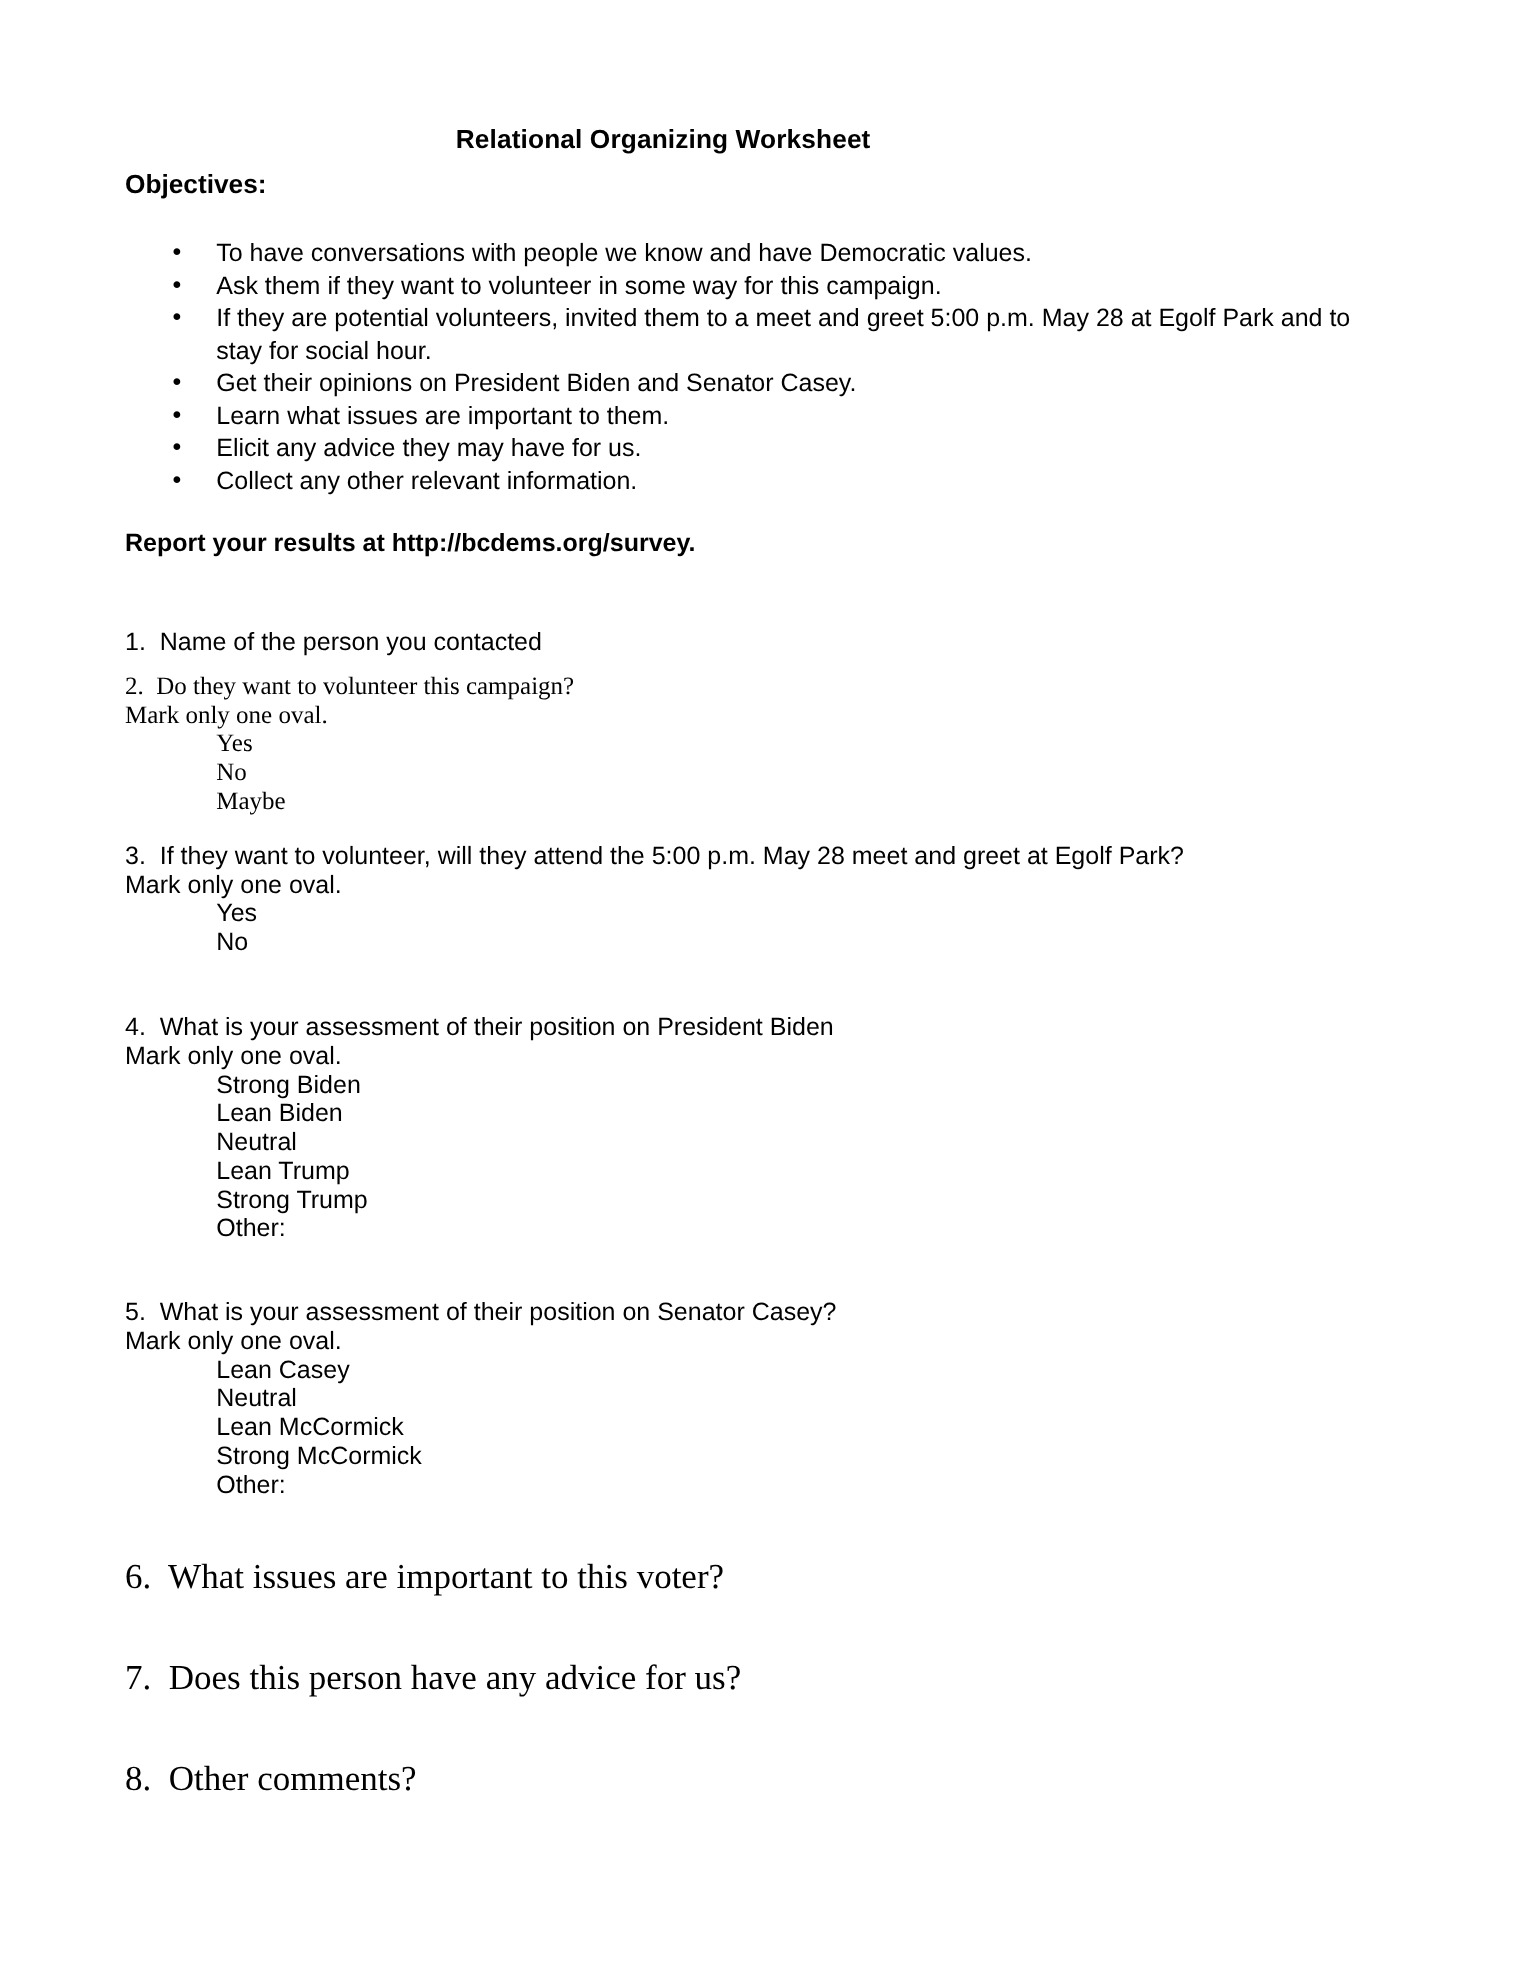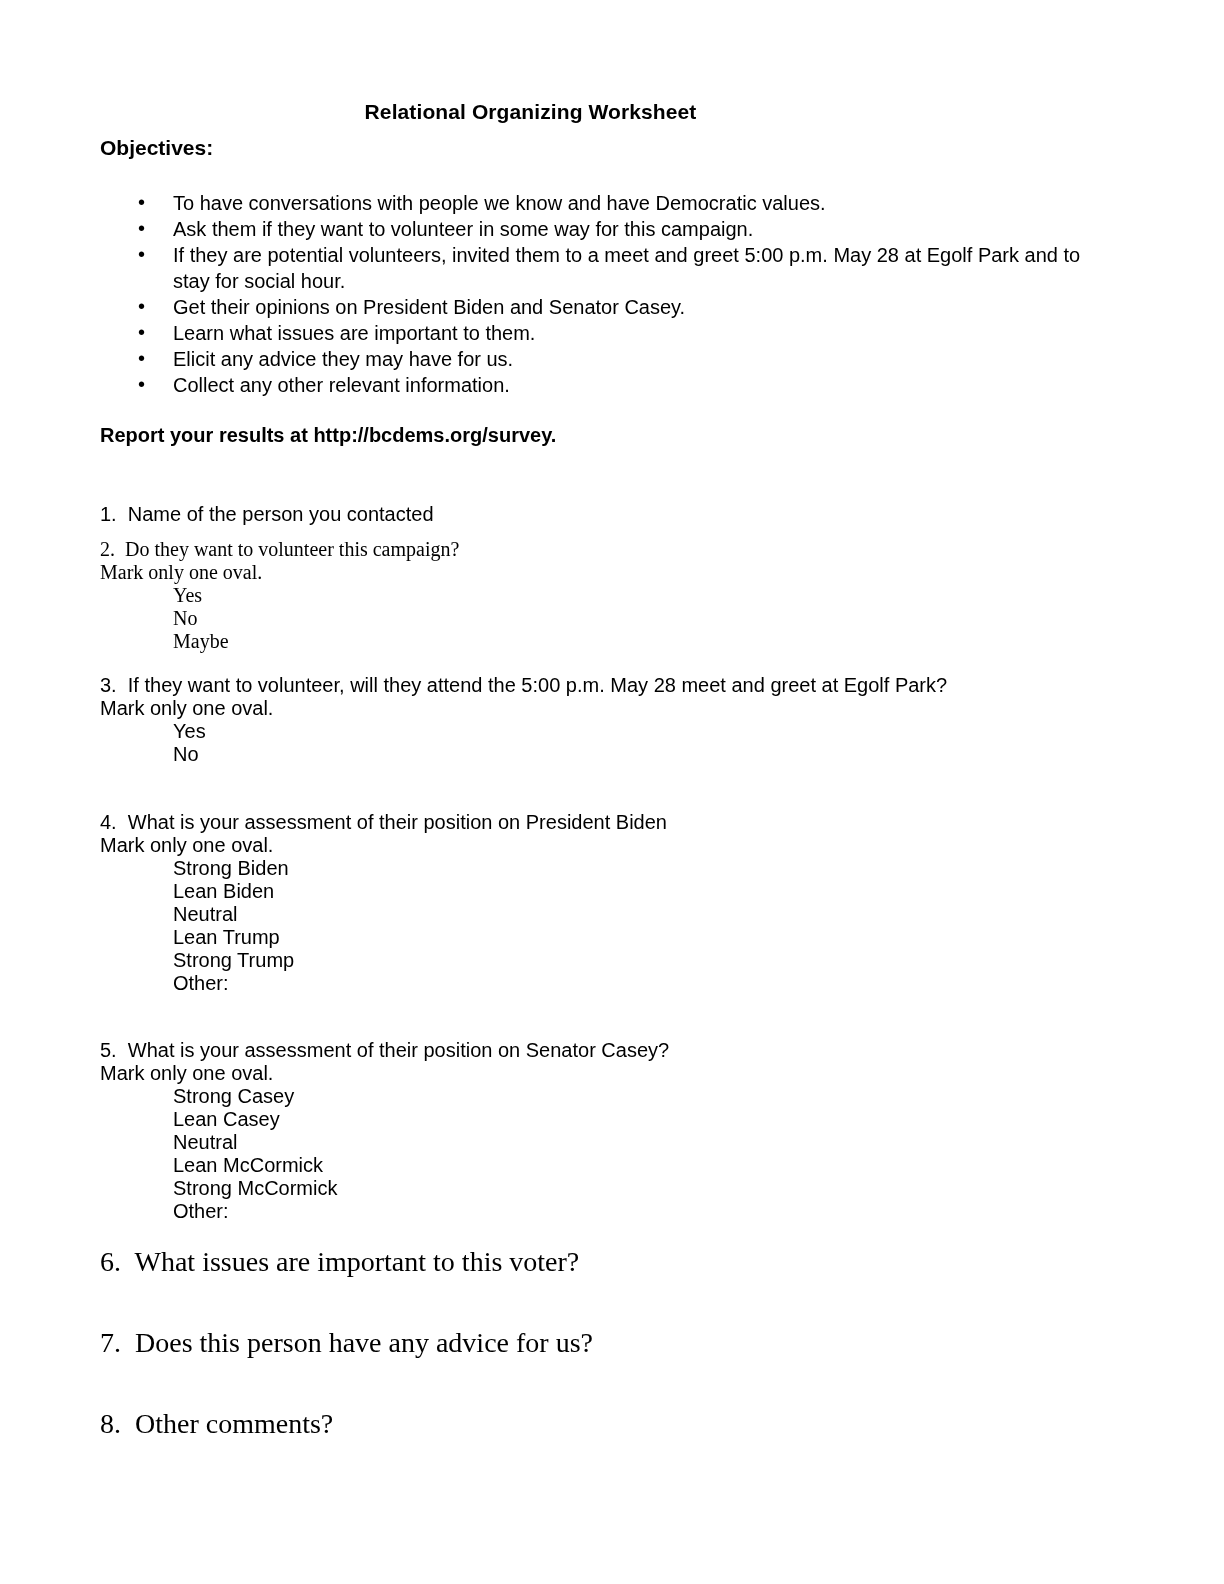--- a/index.html
+++ b/index.html
@@ -203,21 +203,20 @@
       <li class="option-item">Lean Trump</li>
       <li class="option-item">Strong Trump</li>
       <li class="option-item">Other:</li>
     </ul>
   </div>
 
   <div class="q-block" id="question-5">
     <div class="q-prompt">5.  What is your assessment of their position on Senator Casey?</div>
     <div class="q-instruction">Mark only one oval.</div>
     <ul class="option-list">
-      <li class="option-item">Strong Casey</li>
       <li class="option-item">Lean Casey</li>
       <li class="option-item">Neutral</li>
       <li class="option-item">Lean McCormick</li>
       <li class="option-item">Strong McCormick</li>
       <li class="option-item">Other:</li>
     </ul>
   </div>
 
   <div class="q-serif" id="question-6">6.  What issues are important to this voter?</div>
   <div class="q-serif" id="question-7">7.  Does this person have any advice for us?</div>

